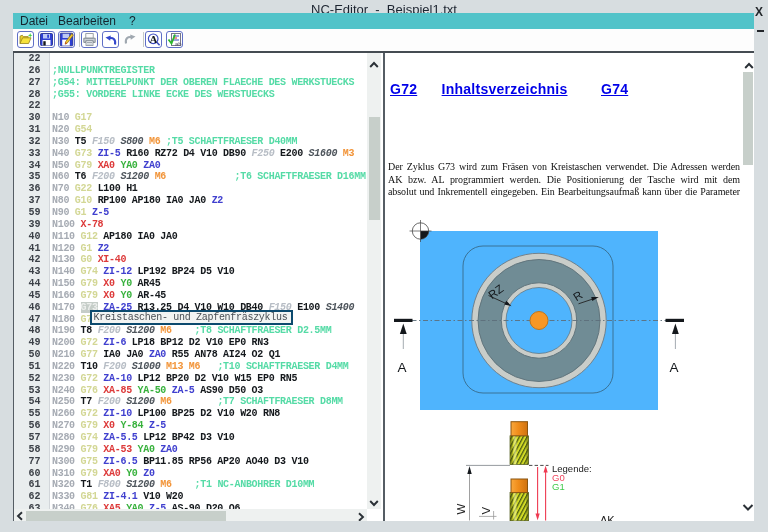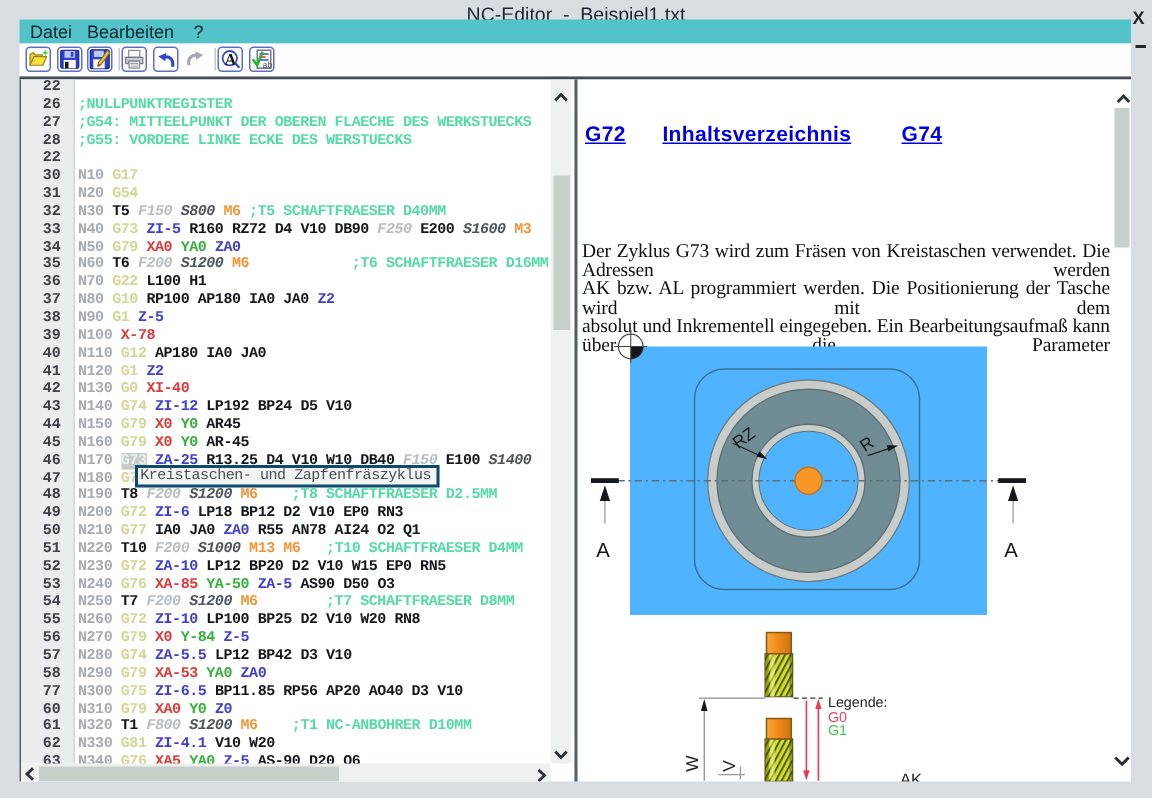--- a/index.html
+++ b/index.html
@@ -34,21 +34,21 @@
 #code .z{color:#4040cf;font-style:normal}
 #code .b{color:#14181c;font-style:normal}
 #code .gsel{color:#eceeec;background:#c5cdc8;font-style:normal}
 #tooltip{top:310px;left:89.5px;width:197px;height:11px;background:#f2f4f3;border:2px solid #0c4a6e;
  font-family:"Liberation Mono",monospace;font-size:10px;font-weight:normal;letter-spacing:-0.3px;color:#494f55;padding-left:2px;line-height:11px;white-space:pre}
 .vsb{position:absolute;background:#eef1f0}
 .sbthumb{position:absolute;background:#c7cfca}
 .sbarrow{position:absolute}.sbarrow svg{display:block}
 #linkrow span{position:absolute;font-size:14px;font-weight:bold;color:#0000e8;text-decoration:underline;letter-spacing:0.25px;font-family:"Liberation Sans",sans-serif}
 #heading{top:68.3px;left:5px;font-size:15px;font-weight:bold;color:#101010;letter-spacing:-0.1px;text-decoration:underline;text-underline-offset:2px;text-decoration-thickness:1.5px;white-space:nowrap}
-#para{top:108.1px;left:3px;width:352px;font-family:"Liberation Serif",serif;font-size:13px;letter-spacing:-0.08px;color:#101010;line-height:12.6px}
+#para{top:108.1px;left:3px;width:352px;font-family:"Liberation Serif",serif;font-size:10px;letter-spacing:-0.08px;color:#101010;line-height:12.6px}
 #para div{text-align:justify;text-align-last:justify}
 #para div.last{text-align-last:left}
 #para a{color:#0000e8;text-decoration:underline}
 </style></head><body>
 <div class="abs" id="titletext">NC-Editor&nbsp;&nbsp;-&nbsp;&nbsp;Beispiel1.txt</div>
 <div class="abs" id="closex">X</div>
 <div class="abs" id="minus"></div>
 <div class="abs" id="menubar">
     <span style="left:7px">Datei</span>
     <span style="left:45px">Bearbeiten</span>
@@ -128,21 +128,21 @@
 <div>28</div>
 <div>22</div>
 <div>30</div>
 <div>31</div>
 <div>32</div>
 <div>33</div>
 <div>34</div>
 <div>35</div>
 <div>36</div>
 <div>37</div>
-<div>38</div>
+<div>59</div>
 <div>39</div>
 <div>40</div>
 <div>41</div>
 <div>42</div>
 <div>43</div>
 <div>44</div>
 <div>45</div>
 <div>46</div>
 <div>47</div>
 <div>48</div>

